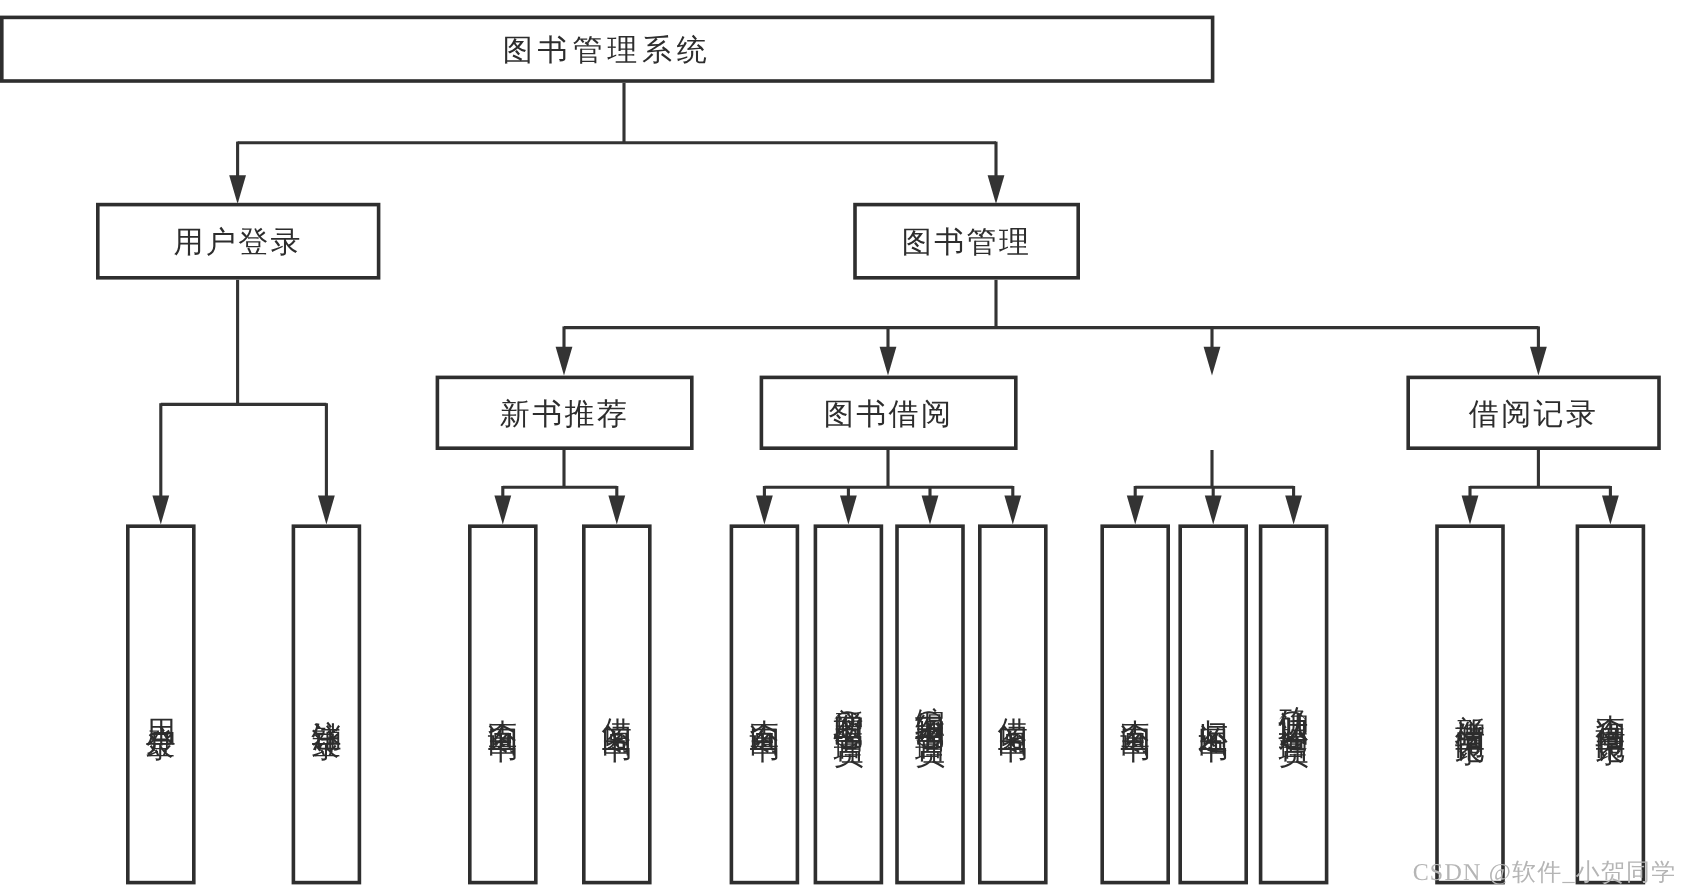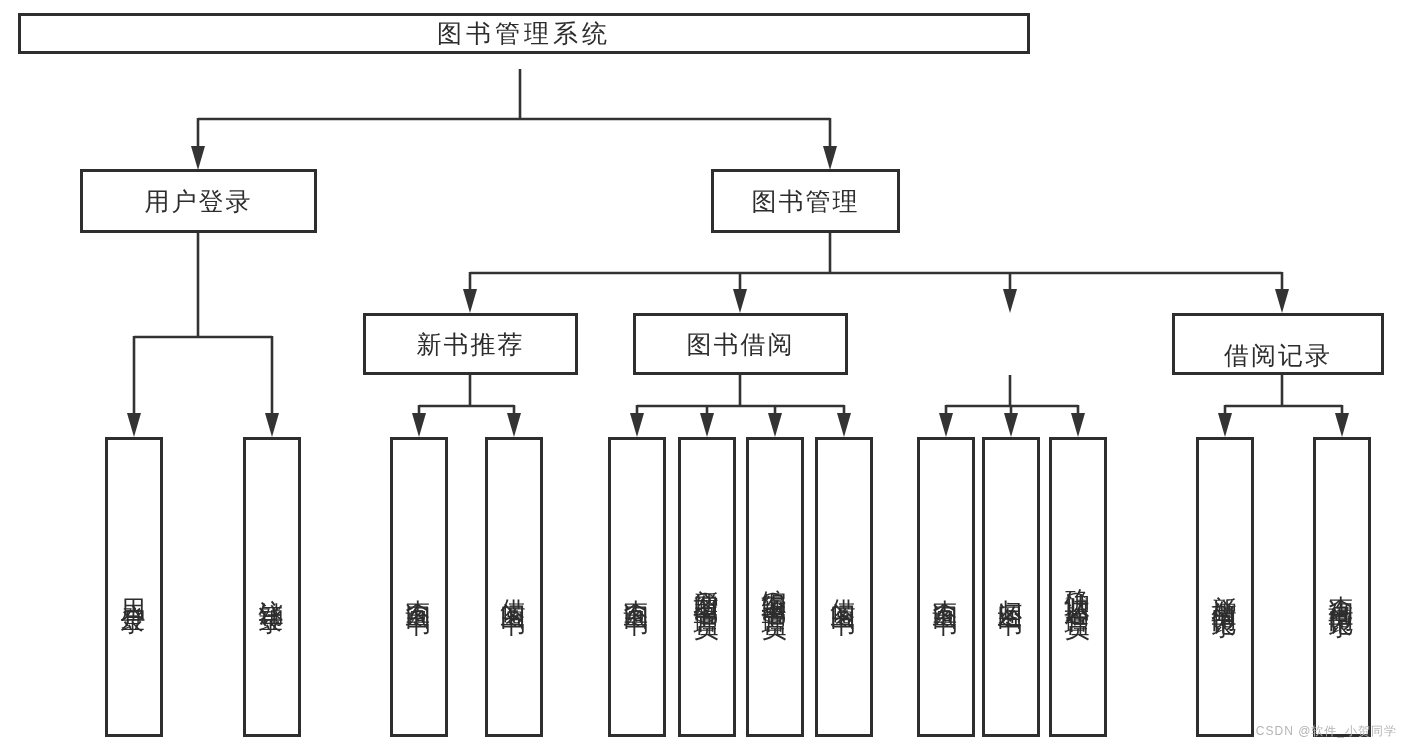--- a/index.html
+++ b/index.html
@@ -30,42 +30,43 @@
   .vbox{width:58px;top:437px;height:300px;}
   .vlabel{
     writing-mode:vertical-rl;
     text-orientation:mixed;
     font-size:25px;
     letter-spacing:4px;
     white-space:nowrap;
     color:#2d2d2d;
   }
   
-  .n-root {left:18px;  top:13px;  width:1012px;height:41px;}
+  .n-root {left:0;  top:13px;  width:1012px;height:56px;}
   .n-l2a  {left:80px;  top:169px; width:237px; height:64px;}
   .n-l2b  {left:711px; top:169px; width:189px; height:64px;}
   .n-l3a  {left:363px; top:313px; width:215px; height:62px;}
   .n-l3b  {left:633px; top:313px; width:215px; height:62px;text-align:right;}
   .n-l3c  {left:903px; top:313px; width:215px; height:62px;}
-  .n-l3d  {left:1172px;top:313px; width:212px; height:62px;align-items:flex-end;}
+  .n-l3d  {left:1172px;top:313px; width:212px; height:62px;}
   .v1 {left:105px;}  .v2 {left:243px;}
   .v3 {left:390px;}  .v4 {left:485px;}
   .v5 {left:608px;}  .v6 {left:678px;}
   .v7 {left:746px;}  .v8 {left:815px;}
   .v9 {left:917px;}  .v10{left:982px;}
   .v11{left:1049px;}
   .v12{left:1196px;} .v13{left:1313px;}
   .watermark{
     position:absolute;
     right:8px;bottom:7px;
-    font-size:12px;
+    font-size:20px;
     color:#b5b5b5;
     letter-spacing:1px;
     z-index:3;
     white-space:nowrap;
+    font-family:Liberation Serif, serif;
   }
 </style>
 </head>
 <body>
 
 <div class="stage">
 
   <svg class="connectors" width="1405" height="747" viewBox="0 0 1405 747">
     <g stroke="#333333" stroke-width="2.6" fill="none">
 

